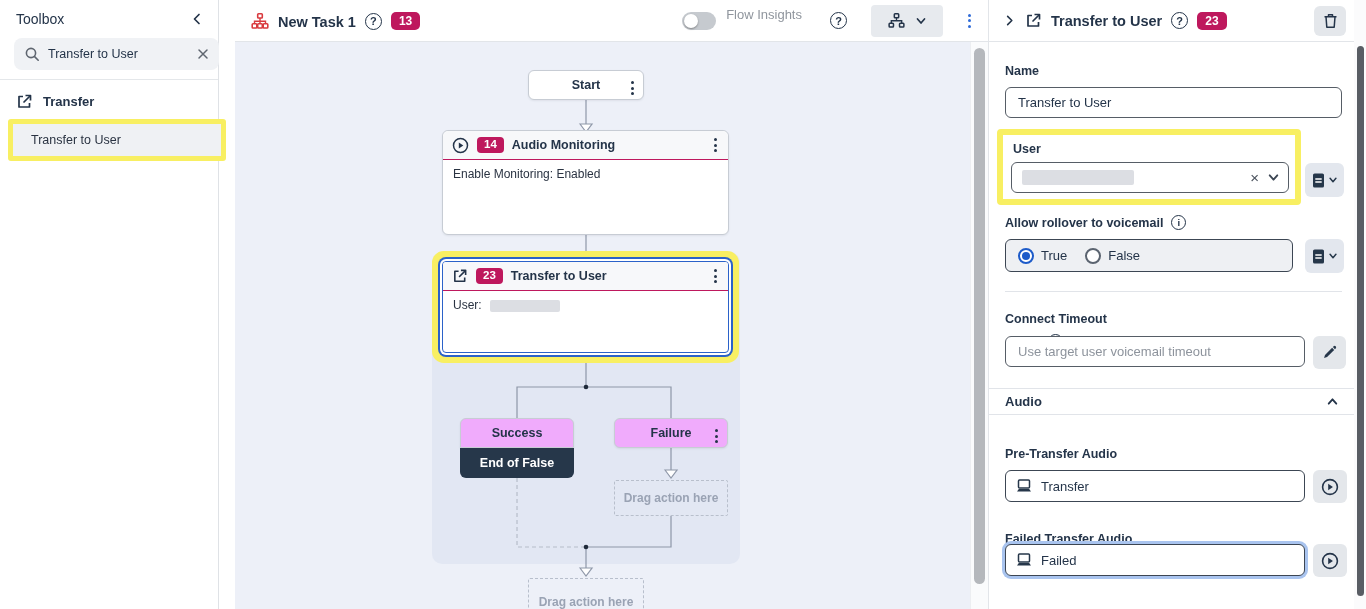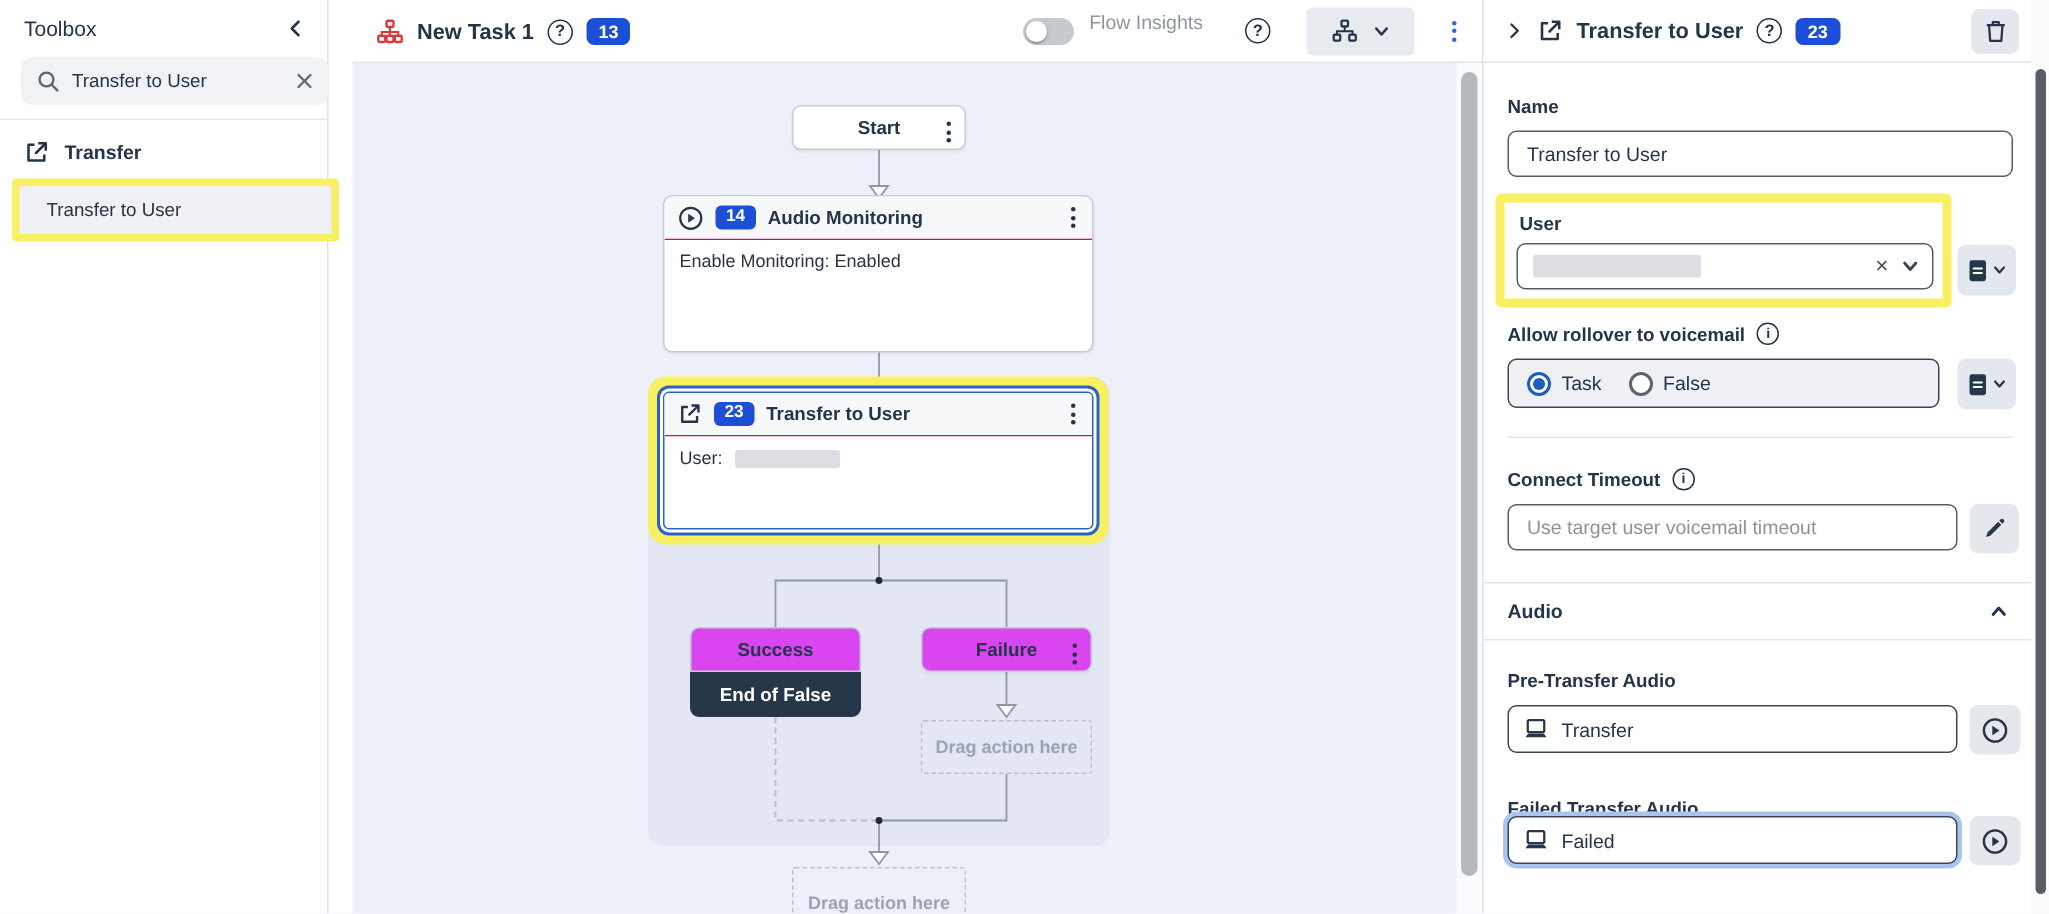--- a/index.html
+++ b/index.html
@@ -1,20 +1,20 @@
 <!DOCTYPE html>
 <html><head>
 <meta charset="utf-8">
 <style>
   * { margin:0; padding:0; box-sizing:border-box; }
   html,body { width:1366px; height:609px; overflow:hidden; }
   body { font-family:"Liberation Sans", sans-serif; color:#243449; background:#fff; position:relative; font-size:13px; }
 
   
-  .badge { background:#1d4ed8; color:#fff; font-weight:bold; font-size:12px; border-radius:5px; padding:3px 8px; line-height:1; }
+  .badge { background:#be185d; color:#fff; font-weight:bold; font-size:12px; border-radius:5px; padding:3px 8px; line-height:1; }
   .help-circle { width:17px; height:17px; border:1.6px solid #243449; border-radius:50%; display:inline-flex; align-items:center; justify-content:center; font-size:11px; font-weight:bold; color:#243449; flex:0 0 auto; }
   .info-circle { width:15px; height:15px; border:1.4px solid #243449; border-radius:50%; display:inline-flex; align-items:center; justify-content:center; font-size:9.5px; font-weight:bold; color:#243449; flex:0 0 auto; }
   .kebab { display:inline-flex; flex-direction:column; gap:2.5px; padding:3px; cursor:pointer; }
   .kebab i { width:3px; height:3px; border-radius:50%; background:#243449; }
   .kebab.blue i { background:#2f6bd8; }
   .icon-btn { background:#e4e7eb; border:none; border-radius:6px; display:inline-flex; align-items:center; justify-content:center; cursor:pointer; }
   svg { display:block; }
   .redacted { display:inline-block; background:#dcdee3; border-radius:2px; }
 
   
@@ -51,21 +51,21 @@
   .node-head .kebab { margin-left:auto; }
   .node-body { padding:7px 10px; font-size:12px; color:#2a3342; }
   #start-node { left:293px; top:28px; width:116px; height:30px; display:flex; align-items:center; justify-content:center; }
   #start-node .lbl { font-weight:bold; font-size:12.5px; }
   #start-node .kebab { position:absolute; right:6px; top:7px; }
   #audio-node { left:207px; top:88px; width:287px; height:105px; }
   #branch-container { position:absolute; left:197px; top:210px; width:308px; height:312px; background:#e2e7f3; border-radius:10px; }
   #transfer-node { left:207px; top:219px; width:287px; height:92px; border:1px solid #2b62c9; border-radius:4px;
       box-shadow:0 0 0 2px #fff, 0 0 0 4px #2b62c9, 0 0 0 10px #f8ef62; }
   #transfer-node .node-head { border-radius:3px 3px 0 0; }
-  .leaf { position:absolute; background:#d946ef; border:1px solid #c7ccd4; display:flex; align-items:center; justify-content:center; font-weight:bold; font-size:12.5px; box-shadow:0 1px 2px rgba(40,50,70,.08); }
+  .leaf { position:absolute; background:#f0abfc; border:1px solid #c7ccd4; display:flex; align-items:center; justify-content:center; font-weight:bold; font-size:12.5px; box-shadow:0 1px 2px rgba(40,50,70,.08); }
   #success-box { left:225px; top:376px; width:114px; height:30px; border-radius:6px 6px 0 0; }
   #endflow-box { left:225px; top:406px; width:114px; height:30px; background:#26374a; color:#fff; border:none; border-radius:0 0 6px 6px; position:absolute; display:flex; align-items:center; justify-content:center; font-weight:bold; font-size:12.5px; }
   #failure-box { left:379px; top:376px; width:114px; height:30px; border-radius:6px; }
   #failure-box .kebab { position:absolute; right:6px; top:7px; }
   .drop-zone { position:absolute; border:1.6px dashed #b8bfcc; border-radius:2px; display:flex; align-items:center; justify-content:center; color:#9aa3b4; font-weight:bold; font-size:12px; }
   #drop-zone-failure { left:379px; top:438px; width:114px; height:36px; }
   #drop-zone-bottom { left:293px; top:536px; width:116px; height:44px; align-items:flex-start; padding-top:16px; }
 
   #canvas-scroll { position:absolute; left:970px; top:42px; width:18px; height:567px; background:#fafbfc; border-left:1px solid #eceef1; }
   #canvas-scroll .thumb { position:absolute; left:3px; top:6px; width:11px; height:536px; background:#b5b8bc; border-radius:6px; }
@@ -84,24 +84,24 @@
   .doc-btn { position:absolute; width:39px; height:34px; background:#e3e7ee; border-radius:6px; display:flex; align-items:center; justify-content:center; gap:2px; cursor:pointer; }
   #user-doc-btn { left:316px; top:121px; }
   #rollover-label { left:16px; top:173px; }
   #rollover-group { position:absolute; left:16px; top:197px; width:288px; height:33px; border:1.6px solid #3c4653; border-radius:6px; background:#eef0f3; display:flex; align-items:center; gap:18px; padding:0 12px; }
   .radio-opt { display:flex; align-items:center; gap:7px; font-size:13px; cursor:pointer; }
   .radio { width:16px; height:16px; border-radius:50%; border:2px solid #5b6470; background:#fff; display:flex; align-items:center; justify-content:center; }
   .radio.sel { border-color:#1d5bc9; }
   .radio.sel i { width:8px; height:8px; border-radius:50%; background:#1d5bc9; }
   #rollover-doc-btn { left:316px; top:197px; }
   #panel-divider { position:absolute; left:16px; top:249px; width:337px; border-top:1px solid #e1e4e9; }
-  #connect-label { left:16px; top:270px; }
+  #connect-label { left:16px; top:270px;flex-direction:column; }
   #connect-input { left:16px; top:294px; width:300px; }
   #pencil-btn { position:absolute; left:324px; top:294px; width:33px; height:33px; }
-  #audio-section-head { position:absolute; left:0; top:346px; width:366px; height:39px; border-top:1px solid #e1e4e9; border-bottom:1px solid #e1e4e9; display:flex; align-items:center; padding:0 16px; }
+  #audio-section-head { position:absolute; left:0; top:346px; width:366px; height:27px; border-top:1px solid #e1e4e9; border-bottom:1px solid #e1e4e9; display:flex; align-items:center; padding:0 16px; }
   #audio-section-head .sec { font-size:13px; font-weight:bold; }
   #audio-section-head .chev { margin-left:auto; }
   #pre-label { left:16px; top:405px; }
   .audio-field { position:absolute; width:300px; height:32px; border:1.6px solid #3c4653; border-radius:6px; background:#fff; display:flex; align-items:center; gap:9px; padding:0 10px; font-size:13px; cursor:pointer; }
   #pre-audio { left:16px; top:428px; }
   #play-pre { position:absolute; left:324px; top:428px; width:34px; height:33px; }
   #failed-label { left:16px; top:490px; }
   #failed-audio { left:16px; top:502px; box-shadow:0 0 0 3px #a9c4ef; }
   #play-failed { position:absolute; left:324px; top:502px; width:34px; height:33px; }
 
@@ -341,21 +341,21 @@
 
   <div class="flabel" id="rollover-label">
     <span>Allow rollover to voicemail</span>
     <span class="info-circle">i</span>
   </div>
   <div id="rollover-group">
     <span class="radio-opt">
       <span class="radio sel">
           <i></i>
         </span>
-      <span>Task</span>
+      <span>True</span>
     </span>
     <span class="radio-opt">
       <span class="radio"></span>
       <span>False</span>
     </span>
   </div>
   <div class="doc-btn" id="rollover-doc-btn">
     <svg width="15" height="17" viewBox="0 0 15 17">
         <rect x="2" y="1.5" width="11" height="14" rx="1.6" fill="#26374a"></rect>
         <path d="M4.8 7 H10.2 M4.8 10 H10.2" stroke="#fff" stroke-width="1.4" stroke-linecap="round"></path>

